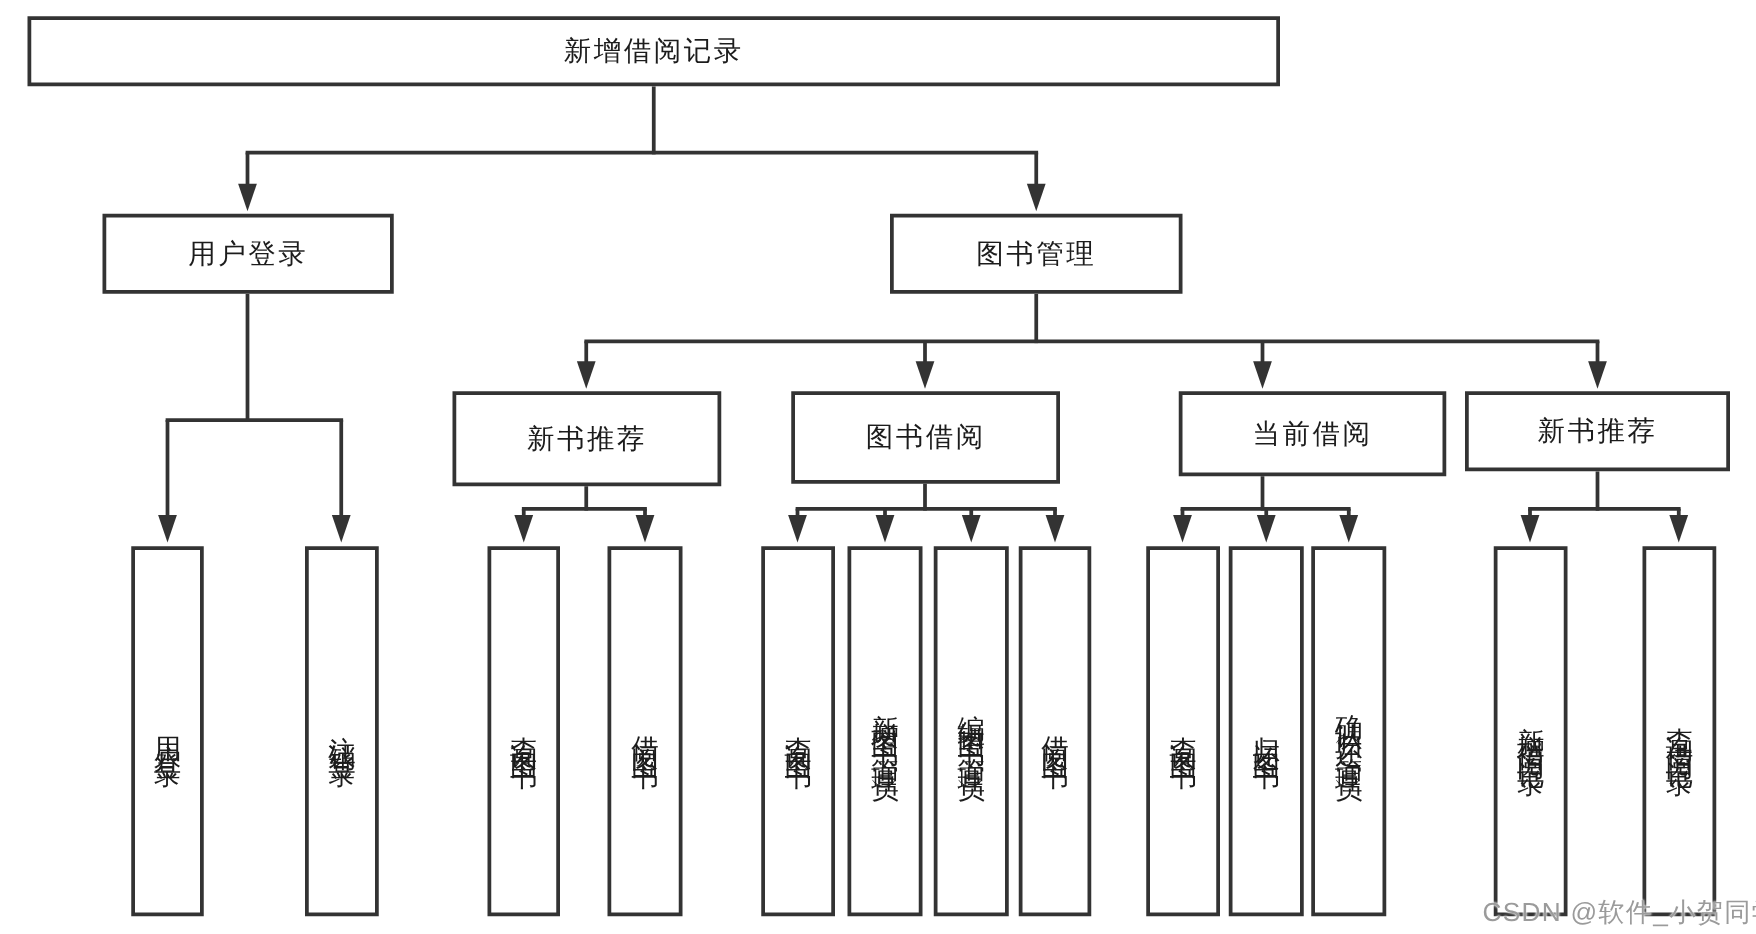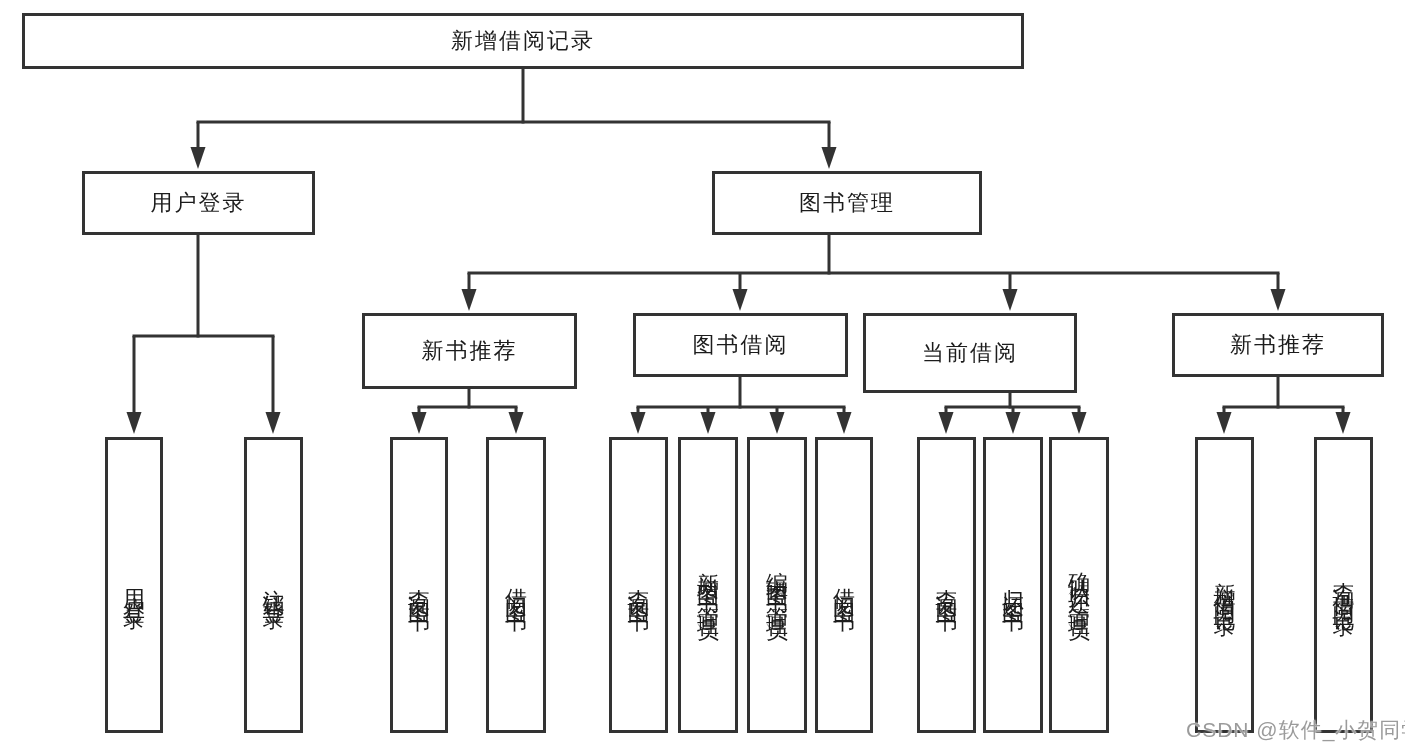--- a/index.html
+++ b/index.html
@@ -130,25 +130,25 @@
       <line x1="1224" y1="407" x2="1224" y2="413"></line>
       <polygon points="1216.5,412 1231.5,412 1224,434"></polygon>
       <line x1="1343" y1="407" x2="1343" y2="413"></line>
       <polygon points="1335.5,412 1350.5,412 1343,434"></polygon>
     </g>
   </svg>
 
   <div class="box h" style="left:22px;top:13px;width:1002px;height:56px">新增借阅记录</div>
 
   <div class="box h" style="left:82px;top:171px;width:233px;height:64px">用户登录</div>
-  <div class="box h" style="left:712px;top:171px;width:270px;height:64px">图书管理</div>
+  <div class="box h" style="left:712px;top:171px;width:234px;height:64px">图书管理</div>
 
   <div class="box h" style="left:362px;top:313px;width:215px;height:76px">新书推荐</div>
-  <div class="box h" style="left:633px;top:313px;width:215px;height:64px">图书借阅</div>
-  <div class="box h" style="left:863px;top:313px;width:214px;height:80px">当前借阅</div>
+  <div class="box h" style="left:633px;top:313px;width:215px;height:74px">图书借阅</div>
+  <div class="box h" style="left:943px;top:313px;width:214px;height:68px">当前借阅</div>
   <div class="box h" style="left:1172px;top:313px;width:212px;height:64px">新书推荐</div>
 
   <div class="box v" style="left:105px;top:437px;width:58px;height:296px">用户登录</div>
   <div class="box v" style="left:244px;top:437px;width:59px;height:296px">注销登录</div>
 
   <div class="box v" style="left:390px;top:437px;width:58px;height:296px">查询图书</div>
   <div class="box v" style="left:486px;top:437px;width:60px;height:296px">借阅图书</div>
 
   <div class="box v" style="left:609px;top:437px;width:59px;height:296px">查询图书</div>
   <div class="box v" style="left:678px;top:437px;width:60px;height:296px">新增图书（管理员）</div>

